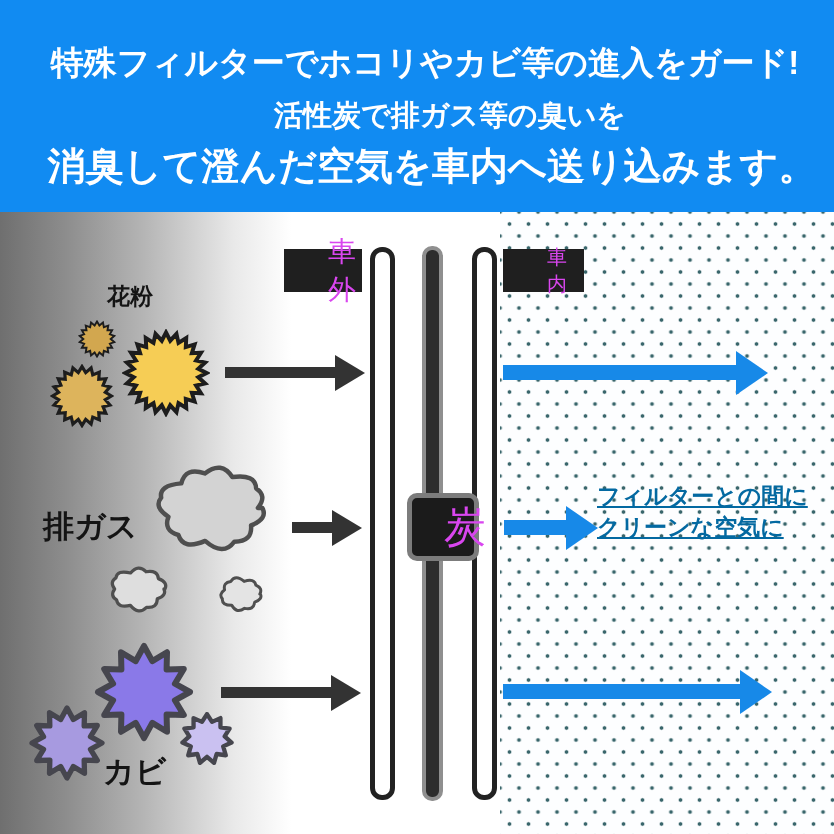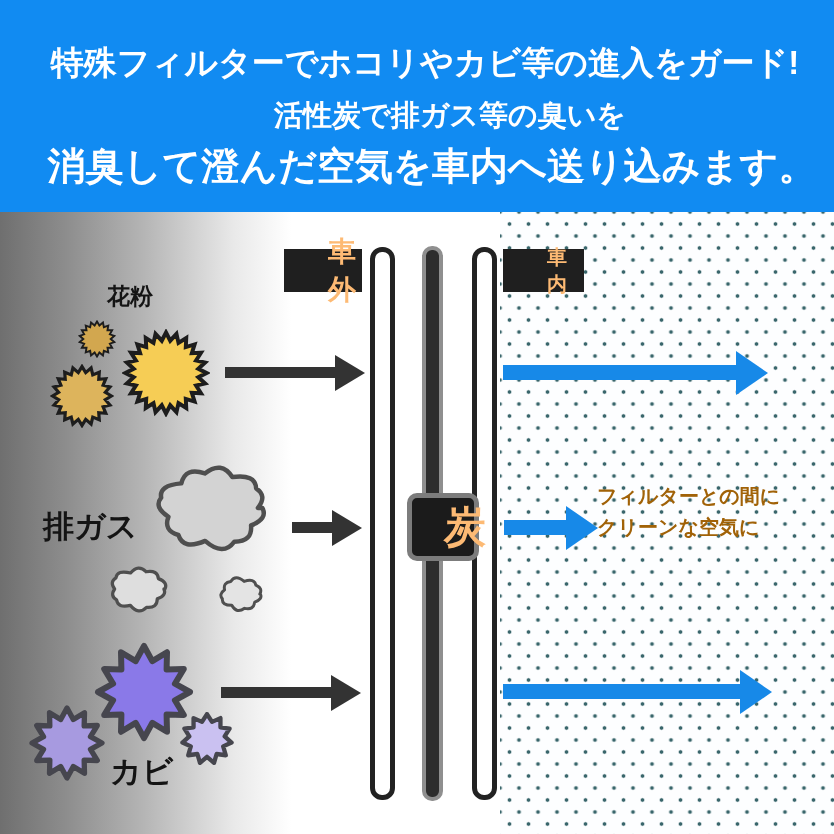--- a/index.html
+++ b/index.html
@@ -16,52 +16,52 @@
     background:linear-gradient(to right,#6f6f6f 0%,#8d8d8d 22%,#b5b5b5 48%,#e9e9e9 78%,#ffffff 97%);}
   .dot-zone{position:absolute;left:500px;top:212px;width:334px;height:622px;background-color:#fdfeff;
     background-image:
       radial-gradient(circle,#39666b 1.3px,rgba(57,102,107,.28) 2px,transparent 2.7px),
       radial-gradient(circle,#39666b 1.3px,rgba(57,102,107,.28) 2px,transparent 2.7px);
     background-size:19px 24px;background-position:0 0,9.5px 12px;}
   
   .plabel{position:absolute;font-weight:700;color:#141414;white-space:nowrap;z-index:4;}
   .lbl-pollen{left:107px;top:281px;font-size:23px;}
   .lbl-exhaust{left:43px;top:506px;font-size:31px;}
-  .lbl-mold{left:103px;top:751px;font-size:31px;margin-left:7px;}
+  .lbl-mold{left:103px;top:751px;font-size:31px;}
   
   .icon{position:absolute;z-index:3;}
   
   .bar{position:absolute;top:247px;height:553px;box-sizing:border-box;z-index:2;}
   .bar-white{width:25px;background:#ffffff;border:5px solid #222222;border-radius:12px;}
   .bar-out{left:370px;}
   .bar-in{left:472px;}
   .bar-charcoal{left:422px;top:246px;height:555px;width:21px;background:#2d2d2d;
     border:4px solid #8f8f8f;border-radius:10px;}
   
   .badge{position:absolute;display:flex;align-items:center;justify-content:center;
-    background:#1f1f1f;color:#fdba74;font-weight:700;z-index:5;box-sizing:border-box;padding-left:44px;}
+    background:#1f1f1f;color:#d946ef;font-weight:400;z-index:5;box-sizing:border-box;padding-left:44px;}
   .badge-outside{left:284px;top:249px;width:78px;height:43px;font-size:28px;}
   .badge-inside{left:503px;top:249px;width:81px;height:43px;font-size:20px;}
   .badge-charcoal{left:407px;top:493px;width:72px;height:68px;font-size:42px;
     background:#1b1b1b;border:5px solid #7c7c7c;border-radius:10px;}
   
   .arr{position:absolute;background:#333333;height:11px;z-index:2;}
   .arr::after{content:"";position:absolute;left:100%;top:50%;transform:translateY(-50%);
     width:0;height:0;border-left:30px solid #333333;border-top:18px solid transparent;border-bottom:18px solid transparent;}
   .arr.blue{background:#1789e8;height:15px;}
   .arr.blue::after{border-left:32px solid #1789e8;border-top:22px solid transparent;border-bottom:22px solid transparent;}
   .arr-p{left:225px;top:367px;width:110px;}
   .arr-e{left:292px;top:522px;width:40px;}
   .arr-m{left:221px;top:687px;width:110px;}
   .arr-b1{left:503px;top:365px;width:233px;}
   .arr-b2{left:504px;top:520px;width:62px;}
   .arr-b3{left:503px;top:684px;width:237px;}
   
-  .note{position:absolute;left:597px;top:481px;width:228px;z-index:4;color:#a16207;
-    font-weight:700;font-size:20px;line-height:31px;white-space:nowrap;}
+  .note{position:absolute;left:597px;top:481px;width:228px;z-index:4;color:#0369a1;
+    font-weight:700;font-size:23px;line-height:31px;white-space:nowrap;text-decoration:underline;}
   svg{display:block;}
 </style>
 </head>
 <body>
 
 <div class="header">
   <div class="hline hl1">特殊フィルターでホコリやカビ等の進入をガード!</div>
   <div class="hline hl2">活性炭で排ガス等の臭いを</div>
   <div class="hline hl3">消臭して澄んだ空気を車内へ送り込みます。</div>
 </div>

